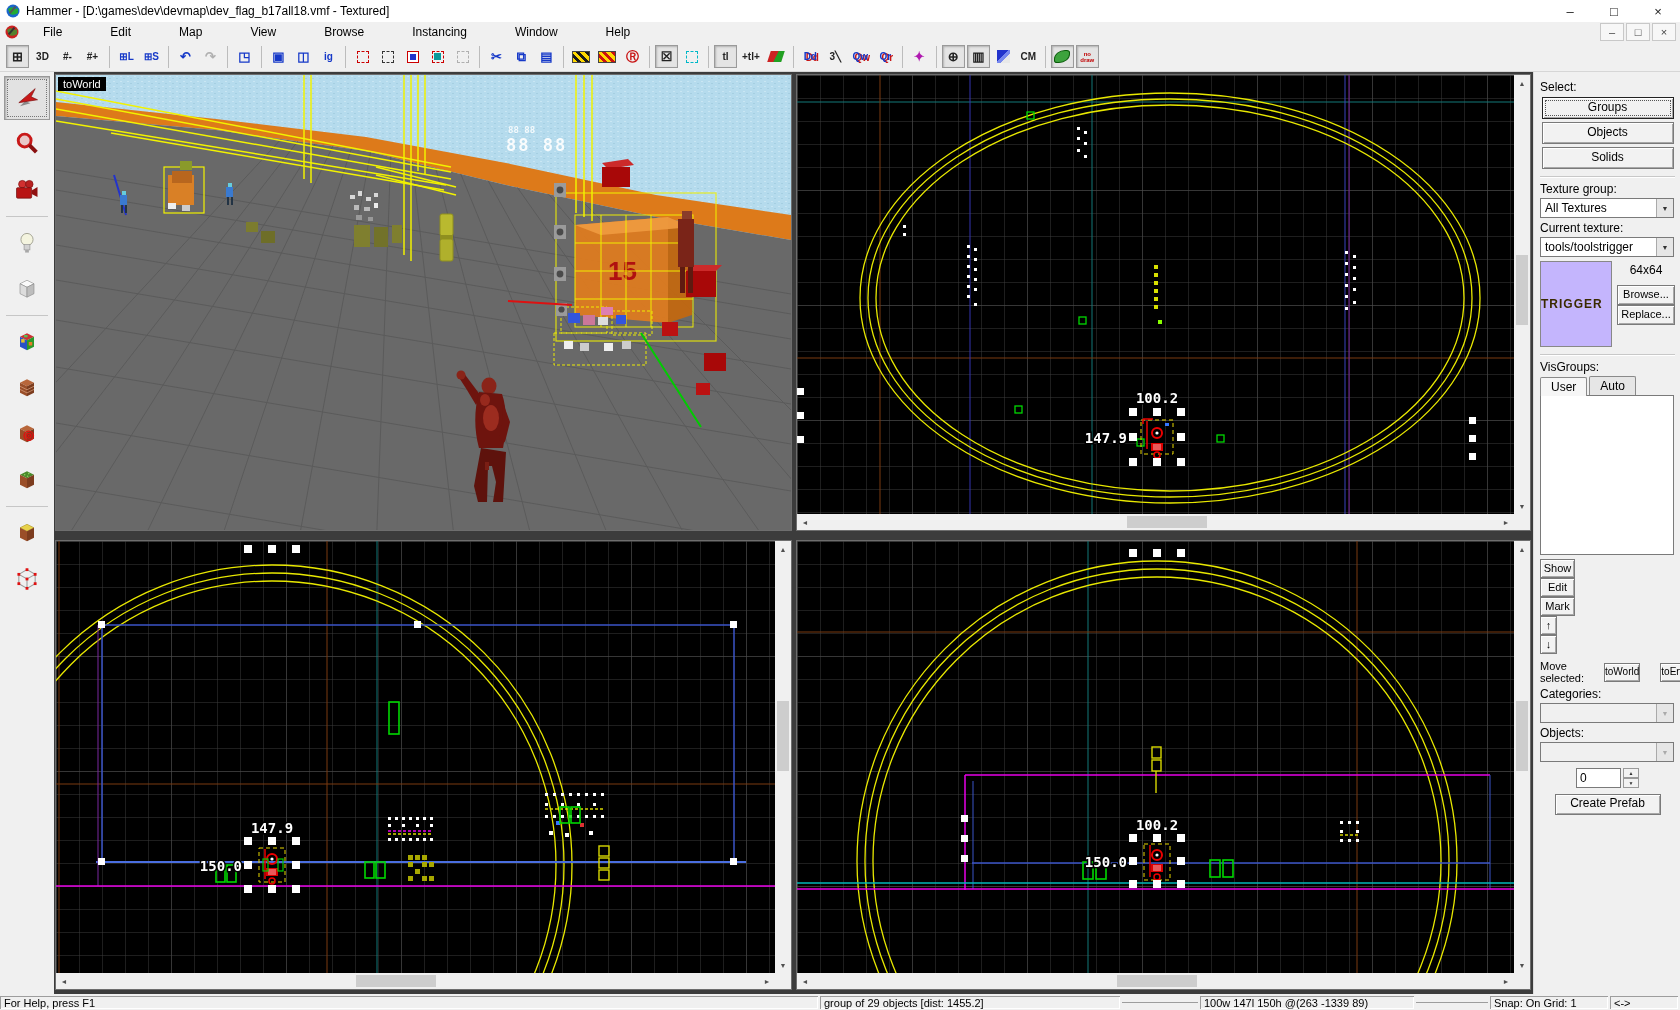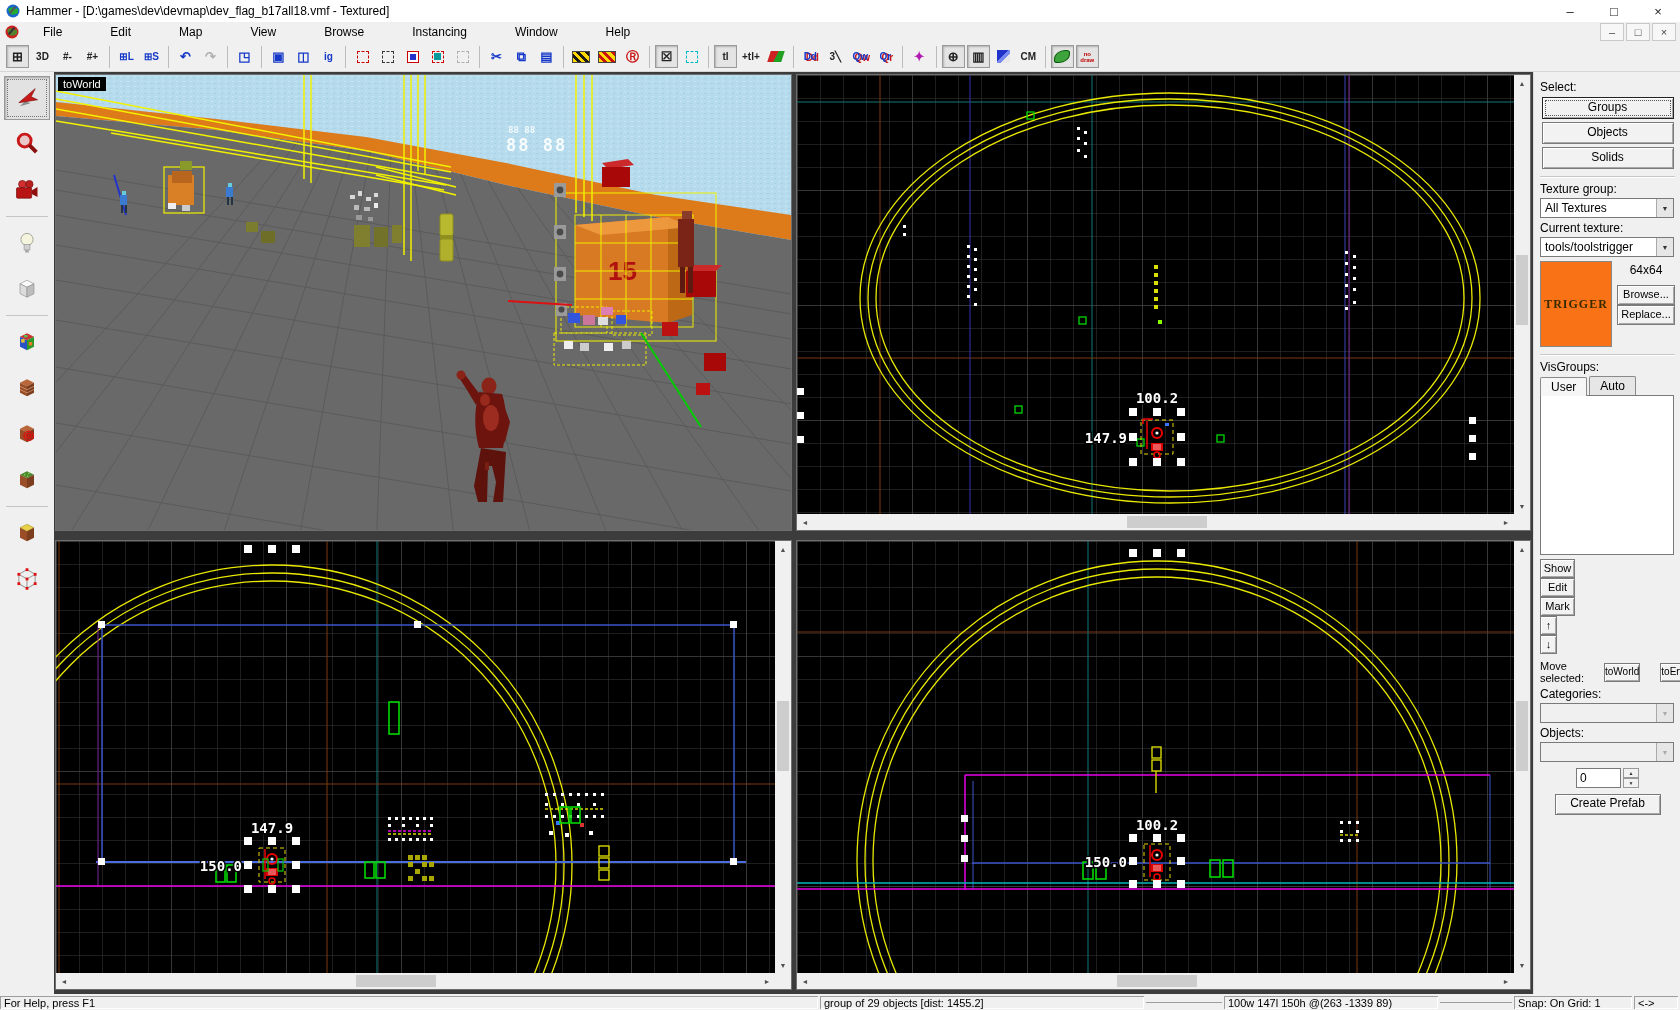--- a/index.html
+++ b/index.html
@@ -62,21 +62,21 @@
   .sp-label{margin:3px 0 2px 0;}
   .btn3d{display:block;width:130px;height:20px;margin:3px auto;background:#f2f2f2;border:1px solid #7a7a7a;box-shadow:inset 1px 1px 0 #fff,inset -1px -1px 0 #a8a8a8;font-family:"Liberation Sans",sans-serif;font-size:12px;text-align:center;line-height:18px;}
   .btn3d.focus{outline:1px dotted #555;outline-offset:-4px;border-color:#222;}
   .groove{border:none;border-top:1px solid #c8c8c8;border-bottom:1px solid #fff;margin:7px 0 4px 0;}
   .combo{width:134px;height:20px;background:#fff;border:1px solid #7a7a7a;display:flex;align-items:center;box-sizing:border-box;margin-bottom:2px;}
   .combo .ct{flex:1;padding-left:4px;white-space:nowrap;overflow:hidden;font-size:12px;}
   .combo .ca{width:16px;height:100%;background:#e6e6e6;border-left:1px solid #aaa;display:flex;align-items:center;justify-content:center;font-size:7px;color:#333;}
   .combo.disabled{background:#f0f0f0;}
   .combo.disabled .ca{color:#aaa;}
   .texrow{display:flex;margin-top:4px;}
-  .texpreview{width:76px;height:84px;background:#f97316;display:flex;align-items:center;justify-content:center;border:1px solid #888;font-family:Liberation Serif, serif;}
+  .texpreview{width:76px;height:84px;background:#c4b5fd;display:flex;align-items:center;justify-content:flex-start;border:1px solid #888;}
   .texpreview span{font-size:12px;font-weight:bold;letter-spacing:1px;color:#3a2a00;transform:scaleY(1.1);}
   .texside{margin-left:5px;display:flex;flex-direction:column;align-items:center;}
   .texside .sz{margin:2px 0 8px 0;}
   .smallbtn{width:56px;height:18px;background:#f2f2f2;border:1px solid #7a7a7a;box-shadow:inset 1px 1px 0 #fff,inset -1px -1px 0 #a8a8a8;font-size:11px;text-align:center;line-height:16px;}
   .tabs{display:flex;margin-top:2px;}
   .tab{padding:2px 10px;border:1px solid #8a8a8a;border-bottom:none;background:#e6e6e6;font-size:12px;margin-right:2px;border-radius:2px 2px 0 0;}
   .tab.active{background:#f6f6f6;position:relative;top:1px;}
   .visgroup-list{width:132px;height:158px;background:#fff;border:1px solid #7a7a7a;}
   .btnrow{display:flex;margin-top:4px;flex-direction:column;}
   .btnrow .smallbtn{margin:0 1px 0 0;height:17px;}
@@ -85,21 +85,21 @@
   .mlabel{width:46px;font-size:11px;line-height:12px;}
   .mbtn{width:43px;height:17px;background:#f2f2f2;border:1px solid #7a7a7a;box-shadow:inset 1px 1px 0 #fff,inset -1px -1px 0 #a8a8a8;font-size:10px;text-align:center;line-height:15px;margin-left:20px;}
   .spinrow{display:flex;justify-content:center;align-items:center;margin:6px 0;}
   .spinrow input{width:38px;height:16px;border:1px solid #7a7a7a;font-size:12px;padding-left:3px;}
   .spin{display:flex;flex-direction:column;margin-left:2px;}
   .spin span{width:14px;height:8px;background:#f2f2f2;border:1px solid #9a9a9a;font-size:5px;display:flex;align-items:center;justify-content:center;color:#333;}
   .createprefab{display:block;width:104px;height:19px;margin:2px auto;background:#f2f2f2;border:1px solid #7a7a7a;box-shadow:inset 1px 1px 0 #fff,inset -1px -1px 0 #a8a8a8;font-size:12px;text-align:center;line-height:17px;}
   
   .statusbar{left:0;top:994px;width:1680px;height:16px;background:#f0f0f0;display:flex;align-items:center;font-size:11px;}
   .sb-cell{box-shadow:inset 1px 1px 0 #9d9d9d,inset -1px -1px 0 #ffffff;margin:1px 2px 1px 0;padding:1px 4px 0 4px;white-space:nowrap;overflow:hidden;box-sizing:border-box;}
-  .sb0{width:818px;} .sb1{width:324px;} .sb2{width:76px;} .sb3{width:214px;} .sb4{width:72px;} .sb5{width:118px;} .sb6{flex:1;}
+  .sb0{width:818px;} .sb1{width:300px;} .sb2{width:76px;} .sb3{width:214px;} .sb4{width:72px;} .sb5{width:118px;} .sb6{flex:1;}
 </style>
 </head>
 <body>
 
 <div class="abs titlebar">
   <svg class="appicon" width="14" height="14" viewBox="0 0 14 14">
       <circle cx="7" cy="7" r="6.5" fill="#1a66cc"></circle>
       <path d="M2 5 Q5 2 8 4 Q10 6 12 4 L12 9 Q8 12 4 10 Z" fill="#22aa33"></path>
       <rect x="5" y="2" width="2" height="9" transform="rotate(40 7 7)" fill="#555"></rect>
     </svg>

